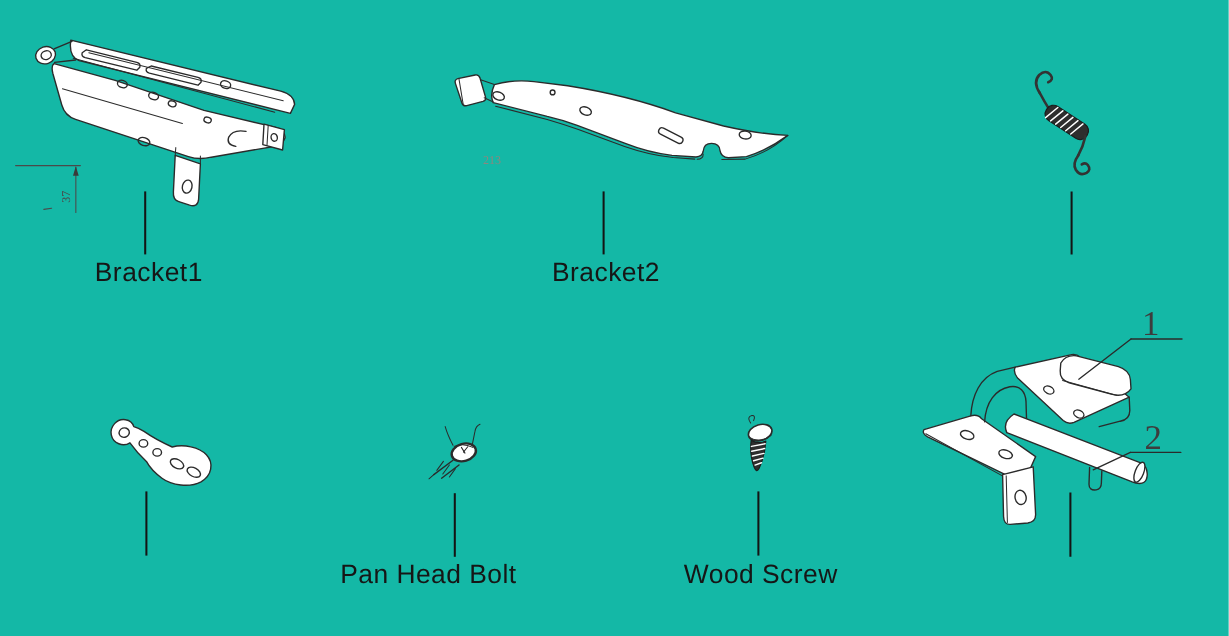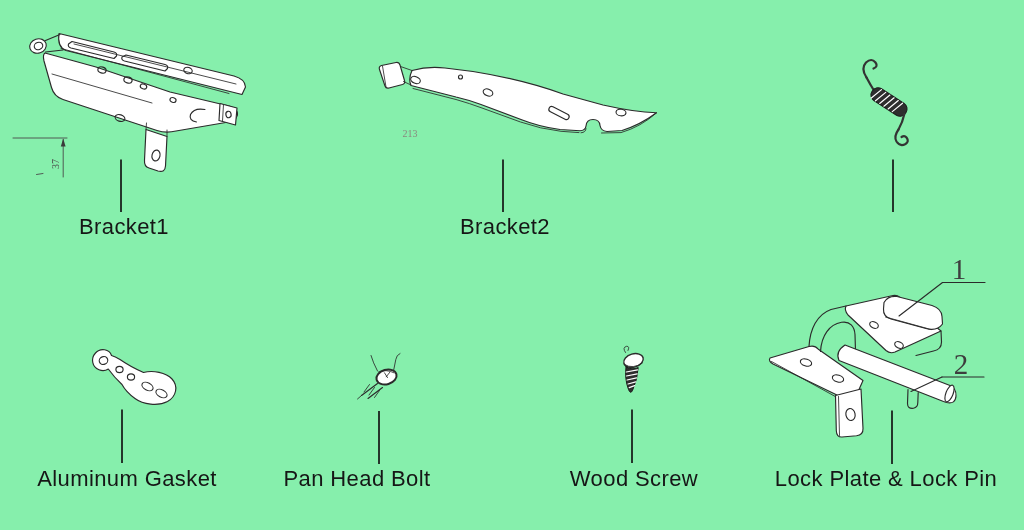--- a/index.html
+++ b/index.html
@@ -1,19 +1,19 @@
 <!DOCTYPE html>
 <html><head>
 <meta charset="utf-8">
 <style>
   html,body{margin:0;padding:0;background:#ffffff;}
   .canvas{
     position:relative;
     width:1024px;height:530px;
-    background:#86efac;
+    background:#14b8a6;
     overflow:hidden;
     font-family:"Liberation Sans",sans-serif;
   }
   .canvas svg{position:absolute;left:0;top:0;}
   .part path,.part ellipse,.part rect,.part circle{
     fill:none;stroke:#2b2b2b;stroke-width:1.15;
     stroke-linecap:round;stroke-linejoin:round;
   }
   .part .wf{fill:#ffffff;}
   .part .df{fill:#2e2e2e;stroke:#1c1c1c;stroke-width:1;}
@@ -182,17 +182,15 @@
       <path class="leader" d="M893,159.5 L893,212"></path>
       <path class="leader" d="M122,409.5 L122,463"></path>
       <path class="leader" d="M379,411 L379,464"></path>
       <path class="leader" d="M632,409.5 L632,463"></path>
       <path class="leader" d="M892,410.5 L892,464"></path>
     </g>
   </svg>
 
   <div class="part-label" style="left:124px;top:214px">Bracket1</div>
   <div class="part-label" style="left:505px;top:214px">Bracket2</div>
-  <div class="part-label" style="left:127px;top:466px">Aluminum Gasket</div>
   <div class="part-label" style="left:357px;top:466px">Pan Head Bolt</div>
   <div class="part-label" style="left:634px;top:466px">Wood Screw</div>
-  <div class="part-label" style="left:886px;top:466px">Lock Plate &amp; Lock Pin</div>
 </div>
 
 </body></html>

